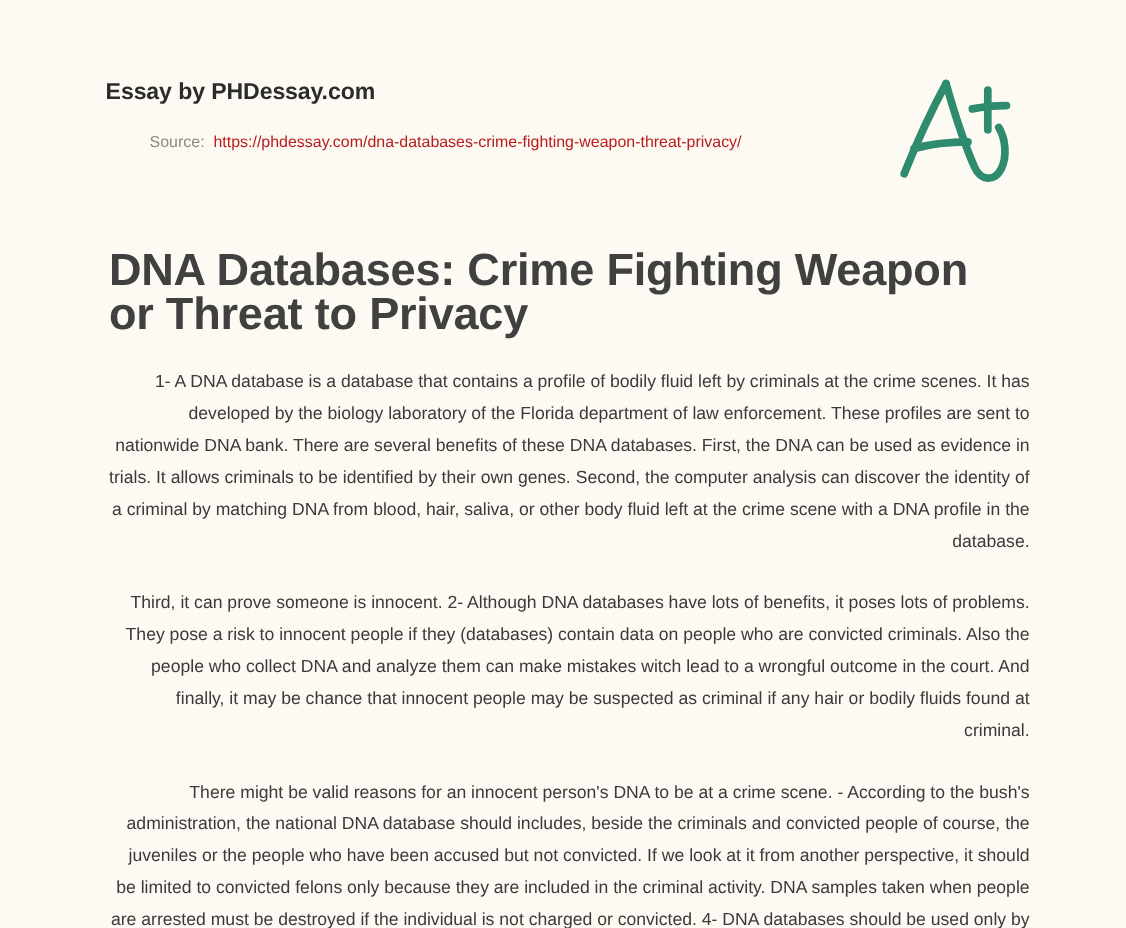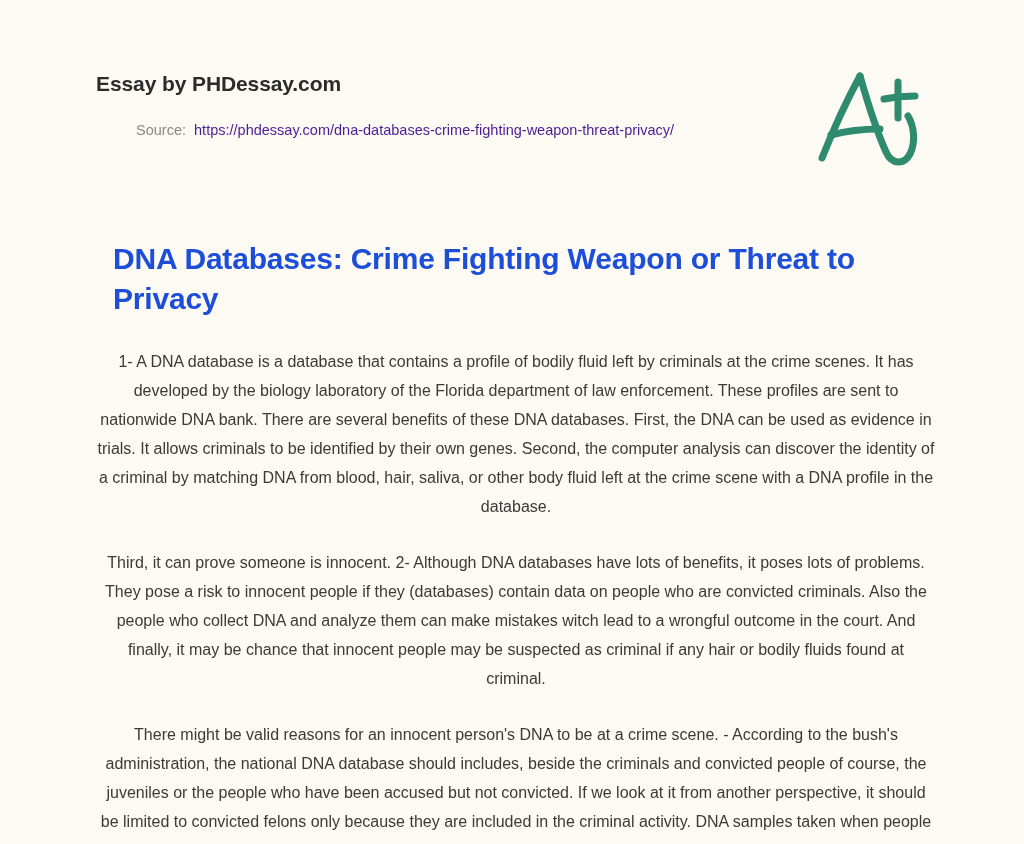--- a/index.html
+++ b/index.html
@@ -45,21 +45,21 @@
     top: 120px;
     font-size: 14.5px;
     white-space: nowrap;
     line-height: 20px;
   }
   .source-label {
     color: #8d8882;
     margin-left: 40px;
   }
   .source-url {
-    color: #4c1d95;
+    color: #b91c1c;
     text-decoration: none;
   }
   .logo {
     position: absolute;
     left: 812px;
     top: 66px;
     width: 110px;
     height: 104px;
   }
   .logo svg {
@@ -69,37 +69,37 @@
   }
 
   
   .article {
     position: absolute;
     left: 96px;
     top: 222px;
     width: 840px;
   }
   .article-title {
-    margin: 17px;
-    font-size: 30px;
+    margin: 3px;
+    font-size: 41px;
     line-height: 40px;
     font-weight: bold;
-    color: #1d4ed8;
+    color: #404040;
     letter-spacing: -0.2px;
     max-width: 790px;
   }
   .article-body {
     margin-top: 28px;
   }
   .para {
     margin: 0 0 27px 0;
     font-size: 16px;
     line-height: 29px;
     color: #3c3a38;
-    text-align: center;
+    text-align: right;
   }
   .para:last-child {
     margin-bottom: 0;
   }
   .para.url-para {
     color: #3c3a38;
   }
 </style>
 </head>
 <body>

